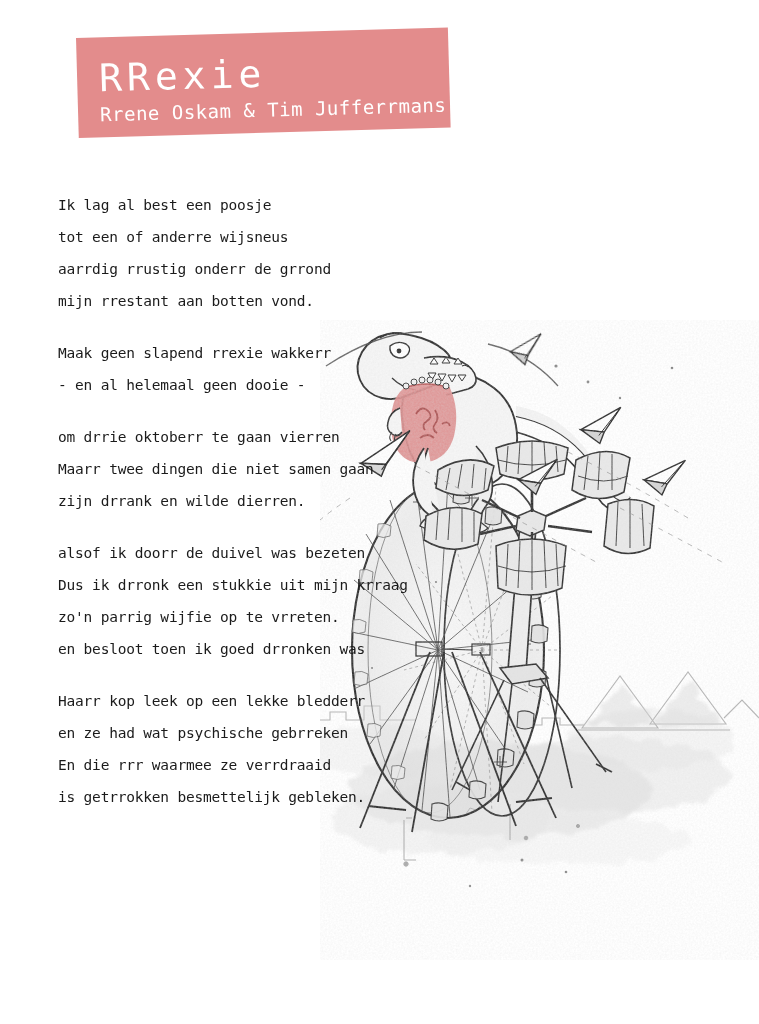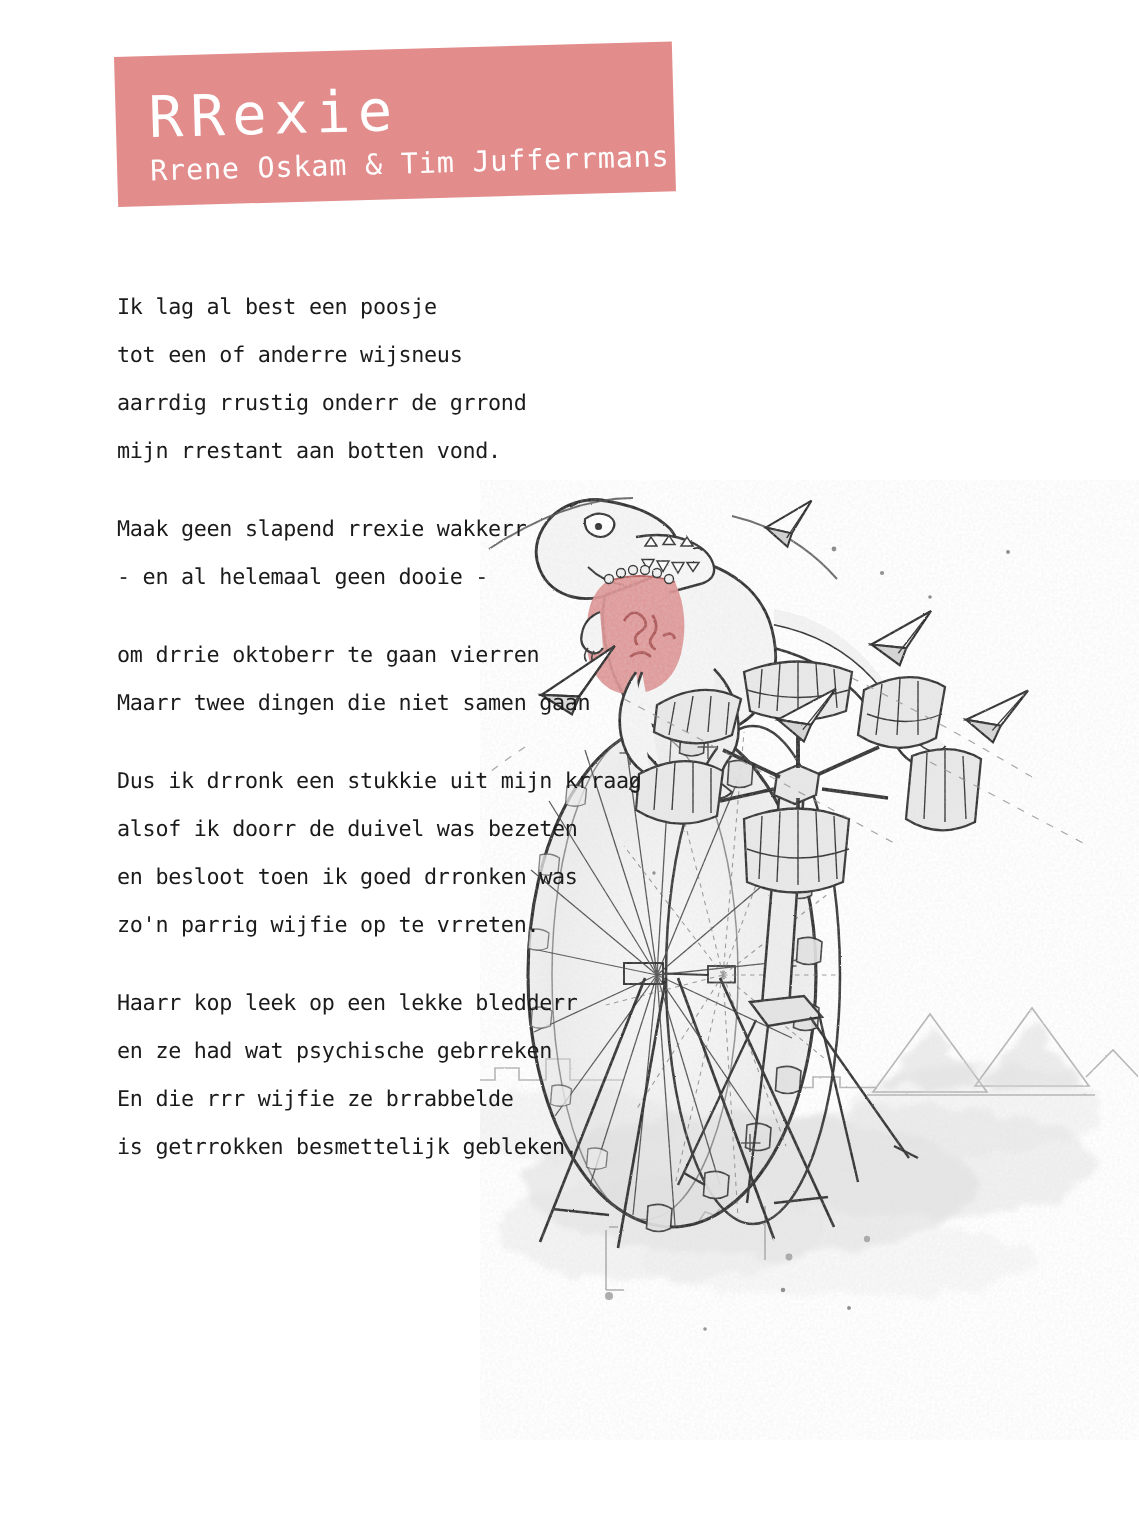--- a/index.html
+++ b/index.html
@@ -55,21 +55,20 @@
     white-space: nowrap;
   }
 
   
   #poem {
     position: absolute;
     left: 58px;
     top: 189px;
     width: 360px;
     z-index: 4;
-    margin-left: 20px;
   }
   .stanza {
     margin-bottom: 20px;
   }
   .poem-line {
     font-family: "DejaVu Sans Mono", monospace;
     font-size: 14.5px;
     color: #1b1b1b;
     line-height: 32px;
     letter-spacing: -0.2px;
@@ -453,31 +452,32 @@
     </div>
 
     <div class="stanza">
       <div class="poem-line">Maak geen slapend rrexie wakkerr</div>
       <div class="poem-line">- en al helemaal geen dooie -</div>
     </div>
 
     <div class="stanza">
       <div class="poem-line">om drrie oktoberr te gaan vierren</div>
       <div class="poem-line">Maarr twee dingen die niet samen gaan</div>
+      <div class="poem-line">zijn drrank en wilde dierren.</div>
     </div>
 
     <div class="stanza">
+      <div class="poem-line">alsof ik doorr de duivel was bezeten</div>
       <div class="poem-line">Dus ik drronk een stukkie uit mijn krraag</div>
-      <div class="poem-line">alsof ik doorr de duivel was bezeten</div>
+      <div class="poem-line">zo'n parrig wijfie op te vrreten.</div>
       <div class="poem-line">en besloot toen ik goed drronken was</div>
-      <div class="poem-line">zo'n parrig wijfie op te vrreten.</div>
     </div>
 
     <div class="stanza">
       <div class="poem-line">Haarr kop leek op een lekke bledderr</div>
       <div class="poem-line">en ze had wat psychische gebrreken</div>
-      <div class="poem-line">En die rrr wijfie ze brrabbelde</div>
+      <div class="poem-line">En die rrr waarmee ze verrdraaid</div>
       <div class="poem-line">is getrrokken besmettelijk gebleken.</div>
     </div>
 
   </div>
 
 </div>
 
 </body></html>

